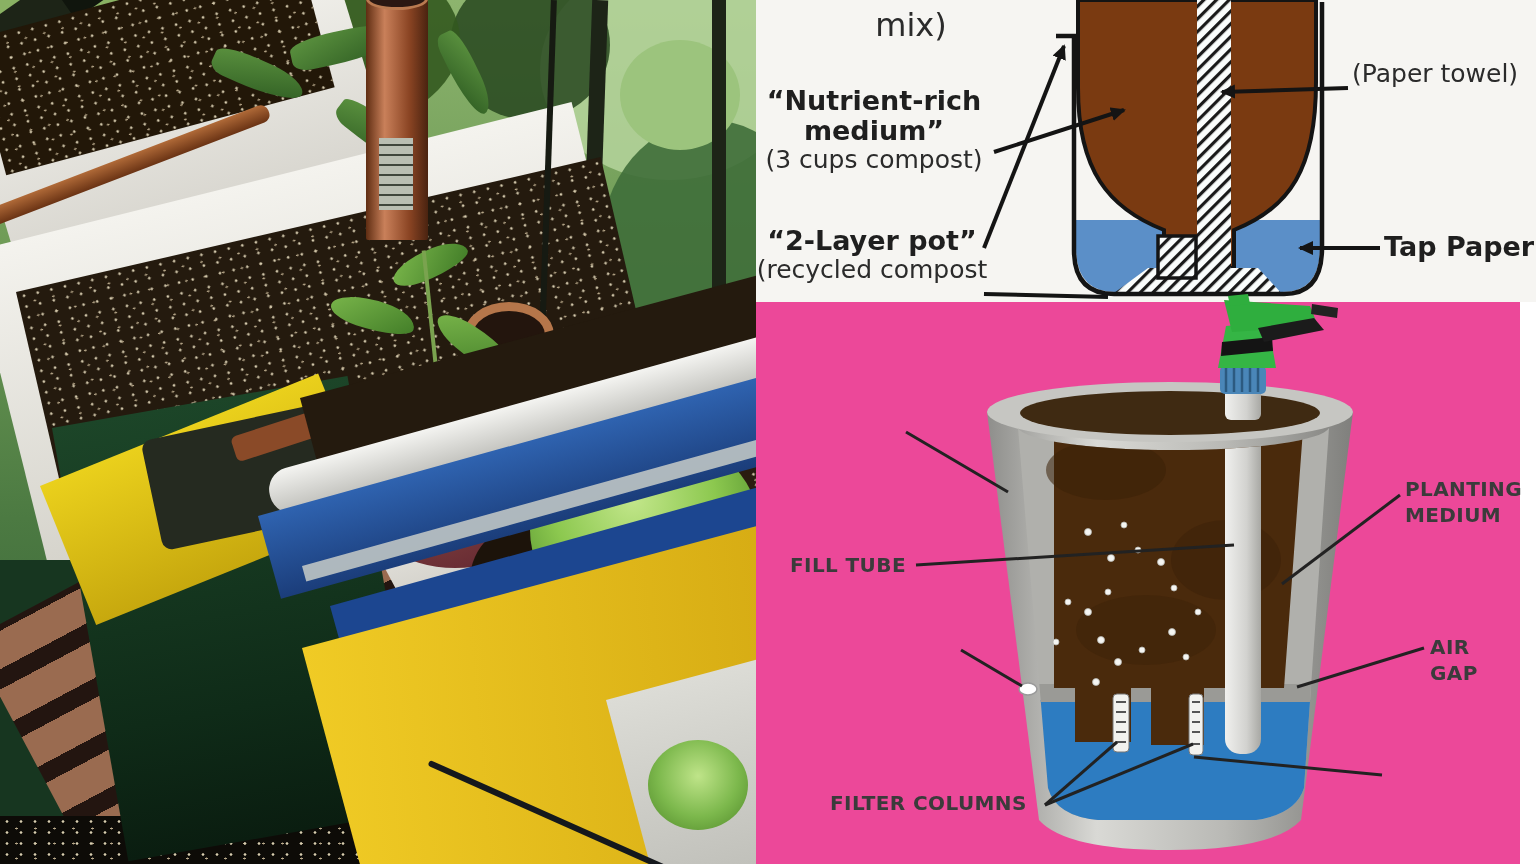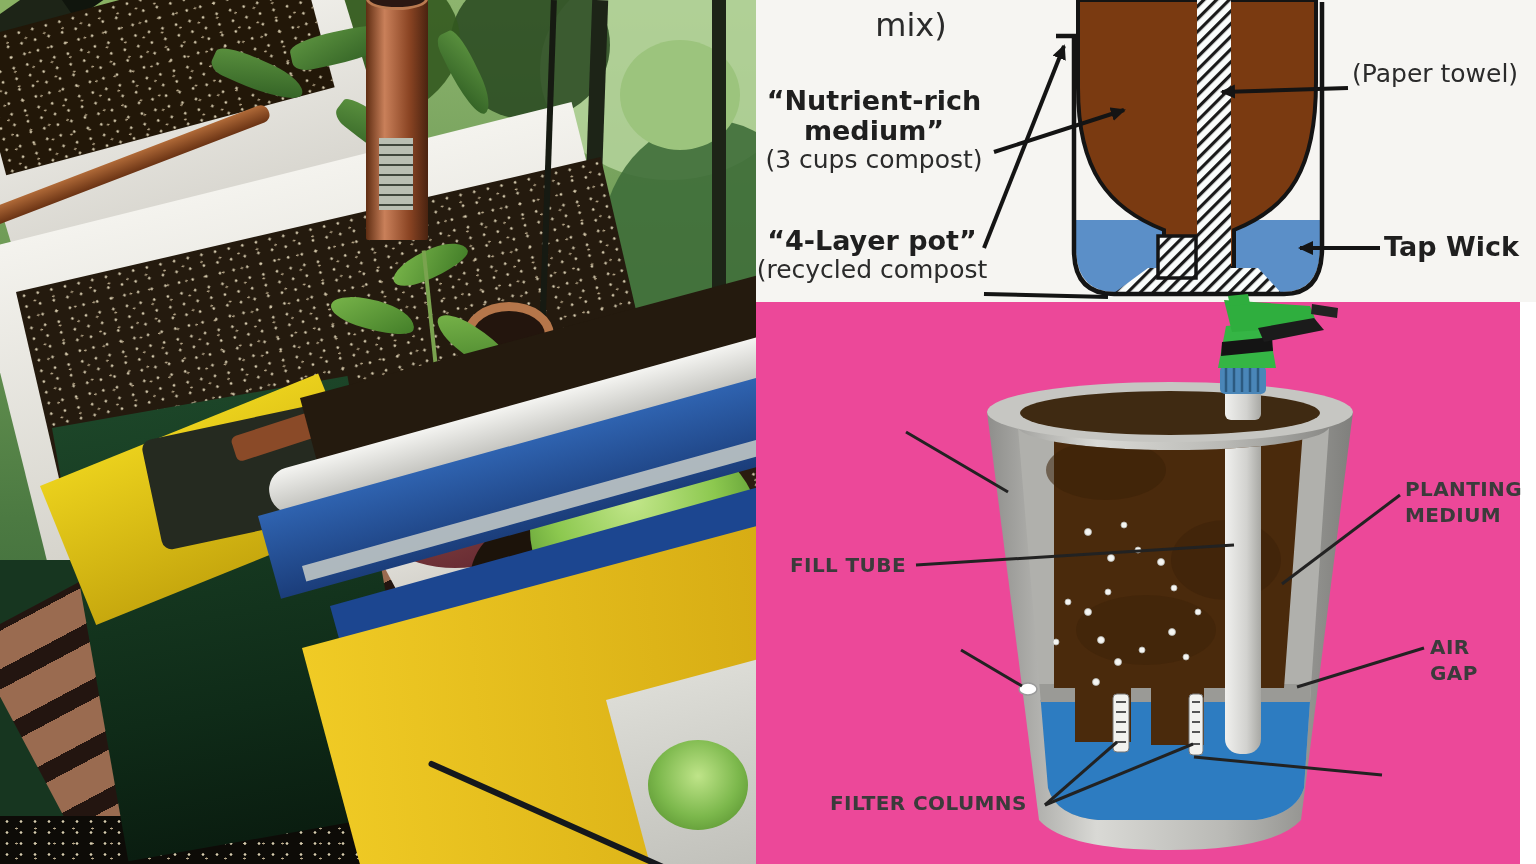--- a/index.html
+++ b/index.html
@@ -243,24 +243,24 @@
     <div class="lbl tr" style="left:95px;top:8px;width:120px;text-align:center;font-size:32px">mix)</div>
     <div class="lbl" style="left:0;top:86px;width:236px;text-align:center">
       <div class="tb">“Nutrient-rich</div>
       <div class="tb">medium”</div>
       <div class="tr" style="">(3 cups compost)</div>
     </div>
     <div class="lbl" style="left:596px;top:60px;width:184px;text-align:left;white-space:nowrap">
       <div class="tr">(Paper towel)</div>
     </div>
     <div class="lbl" style="left:0;top:226px;width:232px;text-align:center">
-      <div class="tb">“4-Layer pot”</div>
+      <div class="tb">“2-Layer pot”</div>
       <div class="tr">(recycled compost</div>
     </div>
-    <div class="lbl tb" style="left:628px;top:232px;white-space:nowrap">Tap Wick</div>
+    <div class="lbl tb" style="left:628px;top:232px;white-space:nowrap">Tap Paper</div>
 
     <div class="lbl bl" style="left:34px;top:552px">FILL TUBE</div>
     <div class="lbl bl" style="left:74px;top:790px">FILTER COLUMNS</div>
     <div class="lbl bl" style="left:649px;top:476px">
       <div>PLANTING</div>
       <div>MEDIUM</div>
     </div>
     <div class="lbl bl" style="left:674px;top:634px">AIR GAP</div>
   </div>
 </div>

